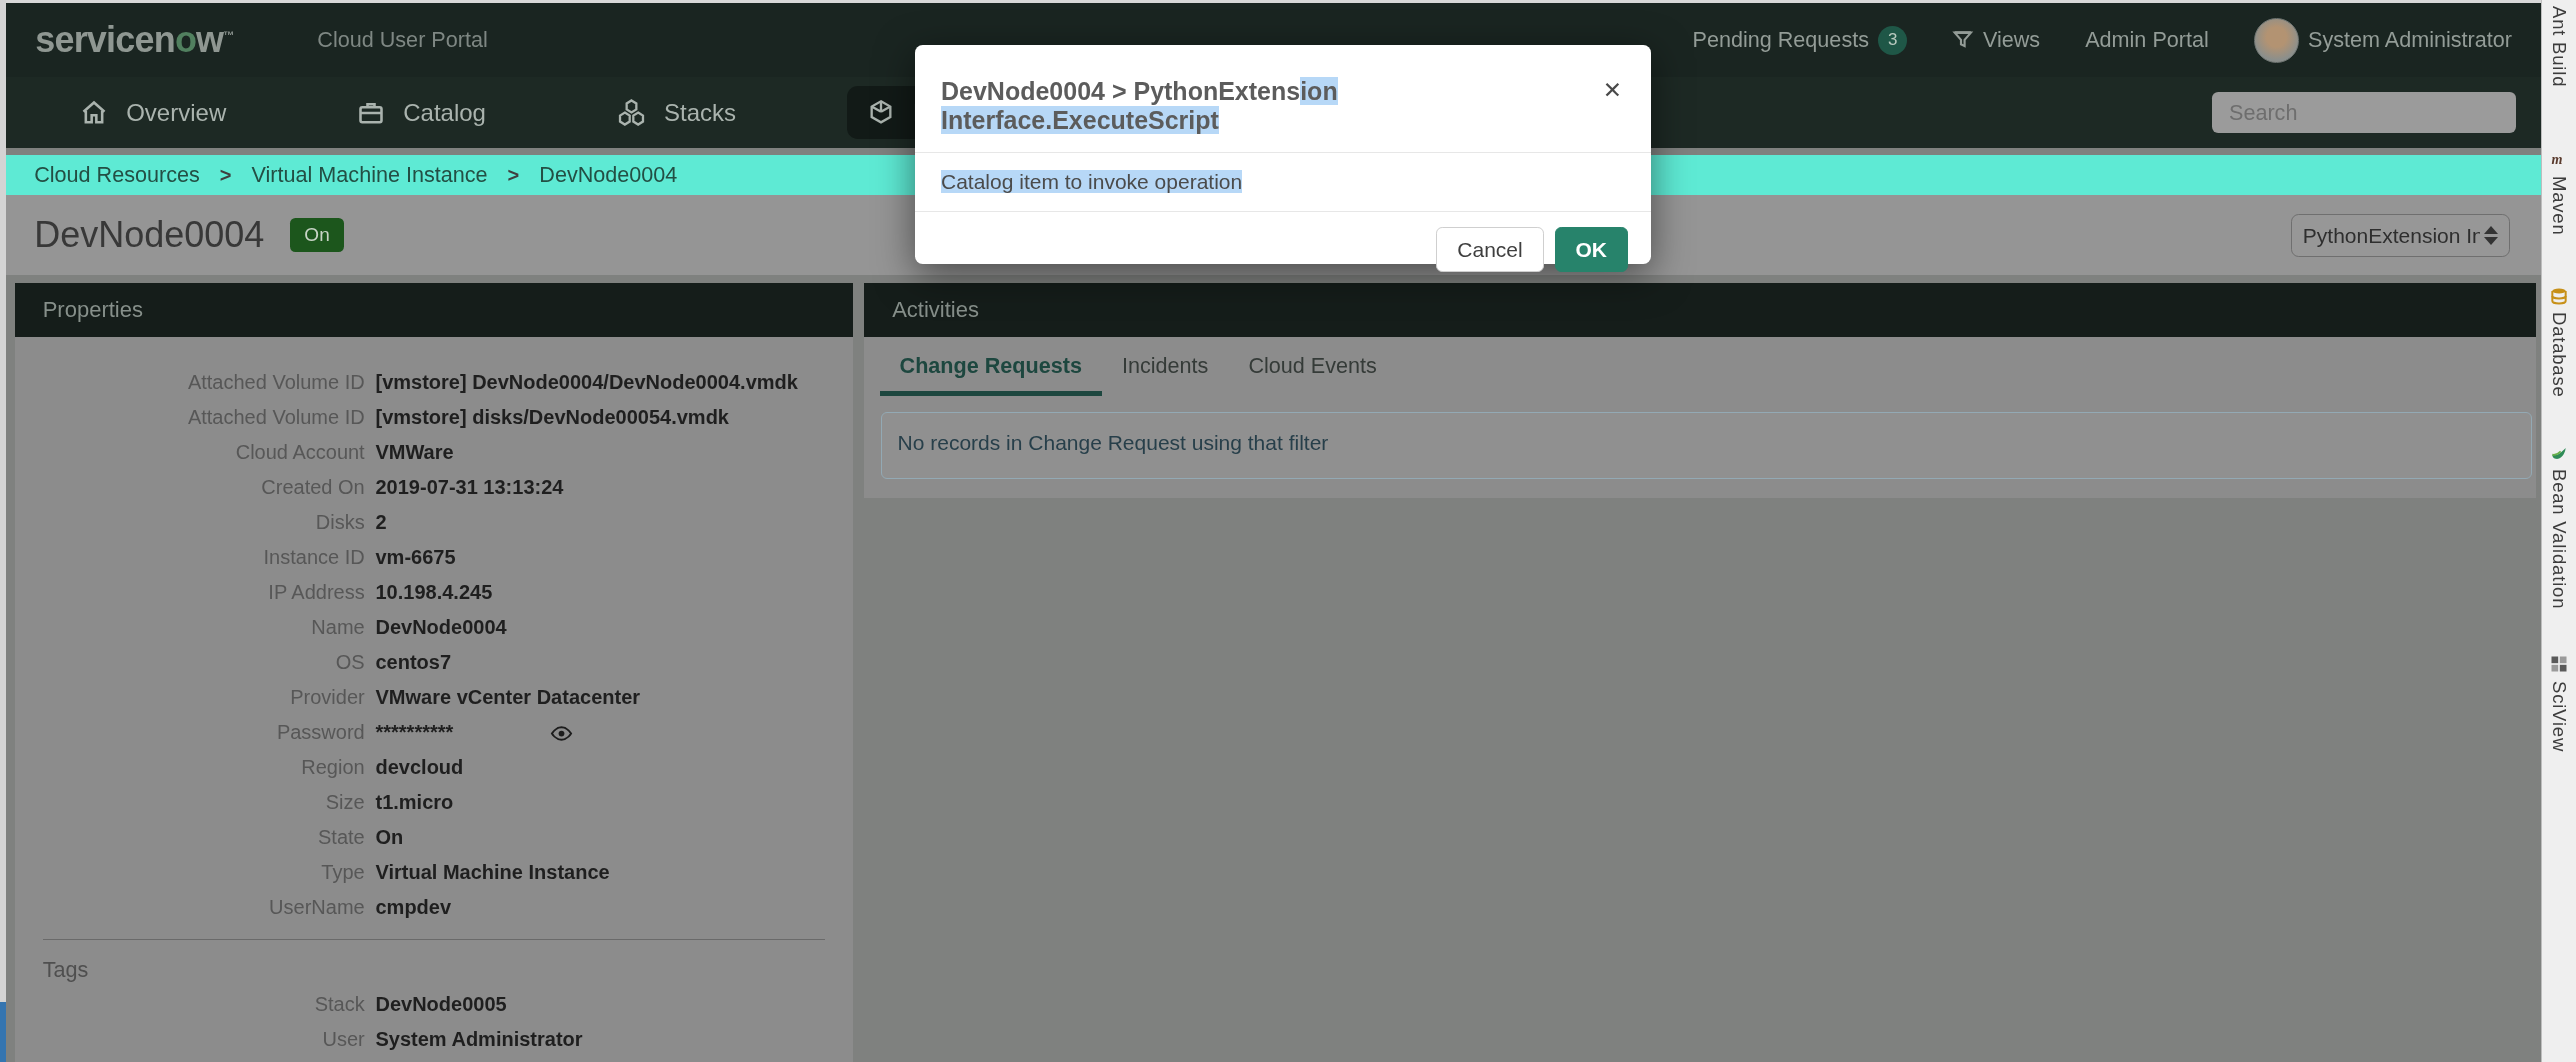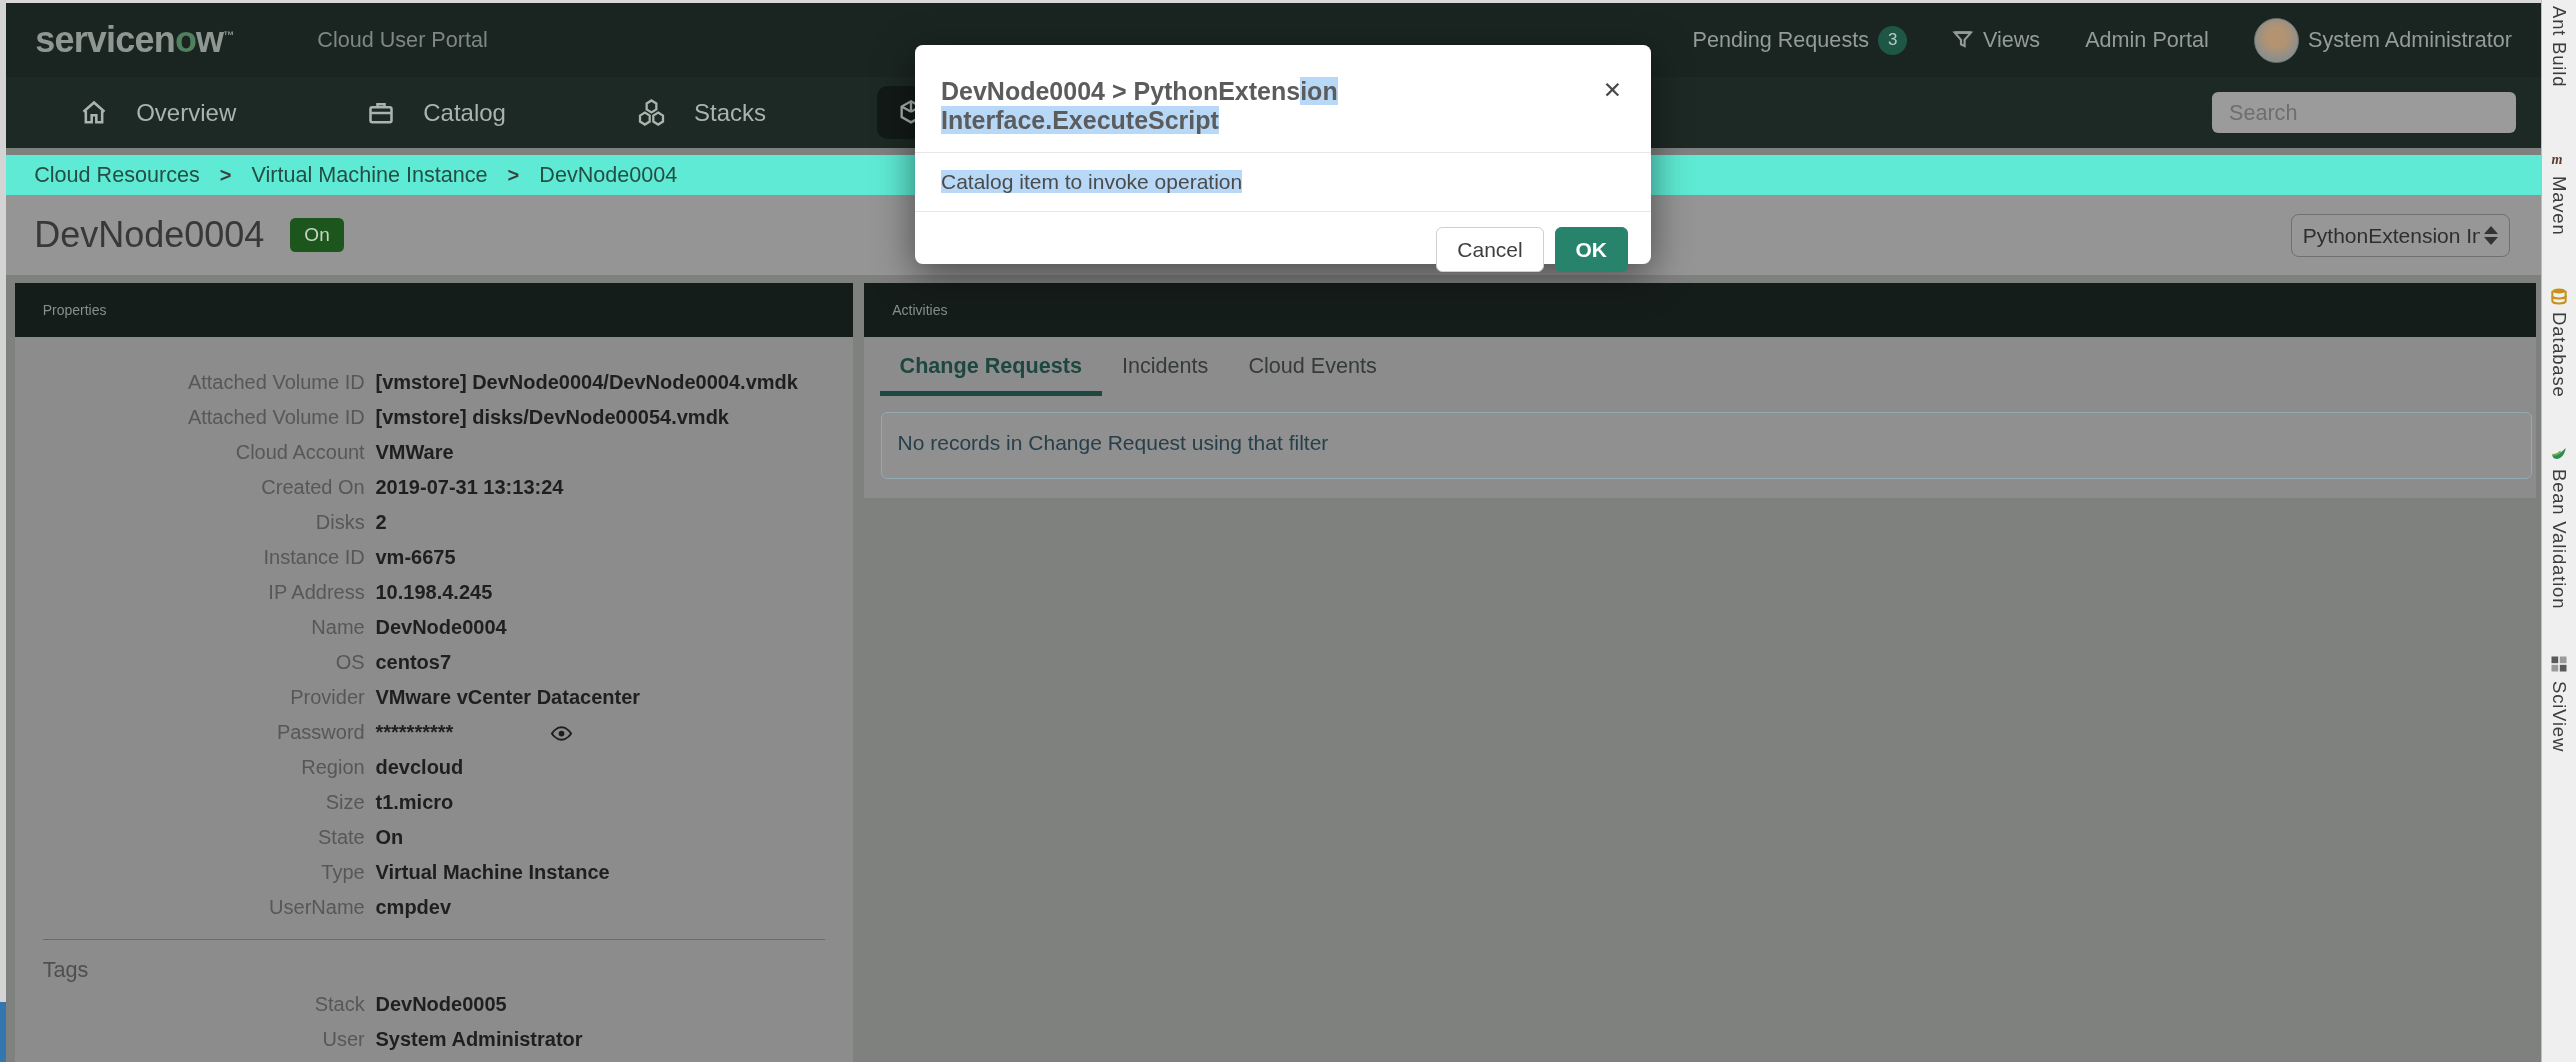--- a/index.html
+++ b/index.html
@@ -31,21 +31,21 @@
   .app-title { margin-left:48px; font-size:21.6px; color:#7e8783; }
   .header-right { margin-left:auto; display:flex; align-items:center; gap:45px; }
   .hr-item { display:flex; align-items:center; gap:9.2px; font-size:21.6px; color:#939c97; cursor:pointer; }
   .count-badge { width:29px; height:29px; border-radius:50%; background:#1f5747; color:#b9cabf;
                  font-size:17px; display:flex; align-items:center; justify-content:center; }
   .avatar { width:45px; height:45px; border-radius:50%;
             background:radial-gradient(circle at 50% 42%, #b39372 0 30%, #8b8f8c 70%);
             border:1.5px solid #6f7572; }
 
   .nav-bar { height:71px; background:#1d2924; display:flex; align-items:center; padding:0 0 0 54px; position:relative; }
-  .nav-item { display:flex; align-items:center; gap:28px; color:#aab3ae; font-size:24px; margin-right:91px;
+  .nav-item { display:flex; align-items:center; gap:18px; color:#aab3ae; font-size:24px; margin-right:91px;
               padding:12.3px 20px; border-radius:10.8px; cursor:pointer; white-space:nowrap; }
   .nav-item.active { background:#121a17; }
   .nav-item svg { display:block; }
   .search-wrap { position:absolute; right:25px; top:15.4px; width:304px; height:41px; background:#9b9b9b;
                  border-radius:6.2px; display:flex; align-items:center; overflow:hidden; }
   .search-input { flex:1; height:100%; background:transparent; border:none; outline:none;
                   font-size:21.6px; color:#2d2d2d; padding:0 17px; font-family:"Liberation Sans",sans-serif; }
   .search-input::placeholder { color:#6e6e6e; }
   .search-btn { width:48px; height:100%; border-left:1.5px solid #8a8a8a; display:flex; align-items:center;
                 justify-content:center; cursor:pointer; }
@@ -63,21 +63,21 @@
                cursor:pointer; }
   .op-select .val { font-size:21px; color:#2e2e2e; white-space:nowrap; overflow:hidden; flex:1; }
   .spinner-arrows { display:flex; flex-direction:column; gap:3.8px; margin-left:4.6px; }
   .spinner-arrows i { display:block; width:0; height:0; border-left:7px solid transparent; border-right:7px solid transparent; }
   .spinner-arrows .up { border-bottom:8.5px solid #333; }
   .spinner-arrows .dn { border-top:8.5px solid #333; }
 
   .content { position:absolute; left:0; right:0; top:265px; bottom:0; display:flex; padding:15.4px 4.6px 0 8.5px; gap:11.5px; }
   .panel { background:#8c8c8c; }
   .panel-header { height:54px; background:#151d1a; display:flex; align-items:center; padding:0 28px;
-                  font-size:14px; color:#868f8a; }
+                  font-size:22px; color:#868f8a; }
   .left-panel { width:838px; flex:none; height:100%; overflow:hidden; }
   .right-col { flex:1; display:flex; flex-direction:column; }
   .right-panel { }
 
   .props-body { padding-top:28px; }
   .prop-row { display:flex; height:35px; align-items:center; position:relative; }
   .prop-label { width:350px; text-align:right; font-size:20px; color:#575757; flex:none; }
   .prop-value { margin-left:10.8px; font-size:20px; color:#1f1f1f; font-weight:600; white-space:nowrap; }
   .prop-row .eye { display:none; position:absolute; left:535px; top:6.2px; cursor:pointer; }
   .prop-row.has-eye .eye { display:inline-flex; }

